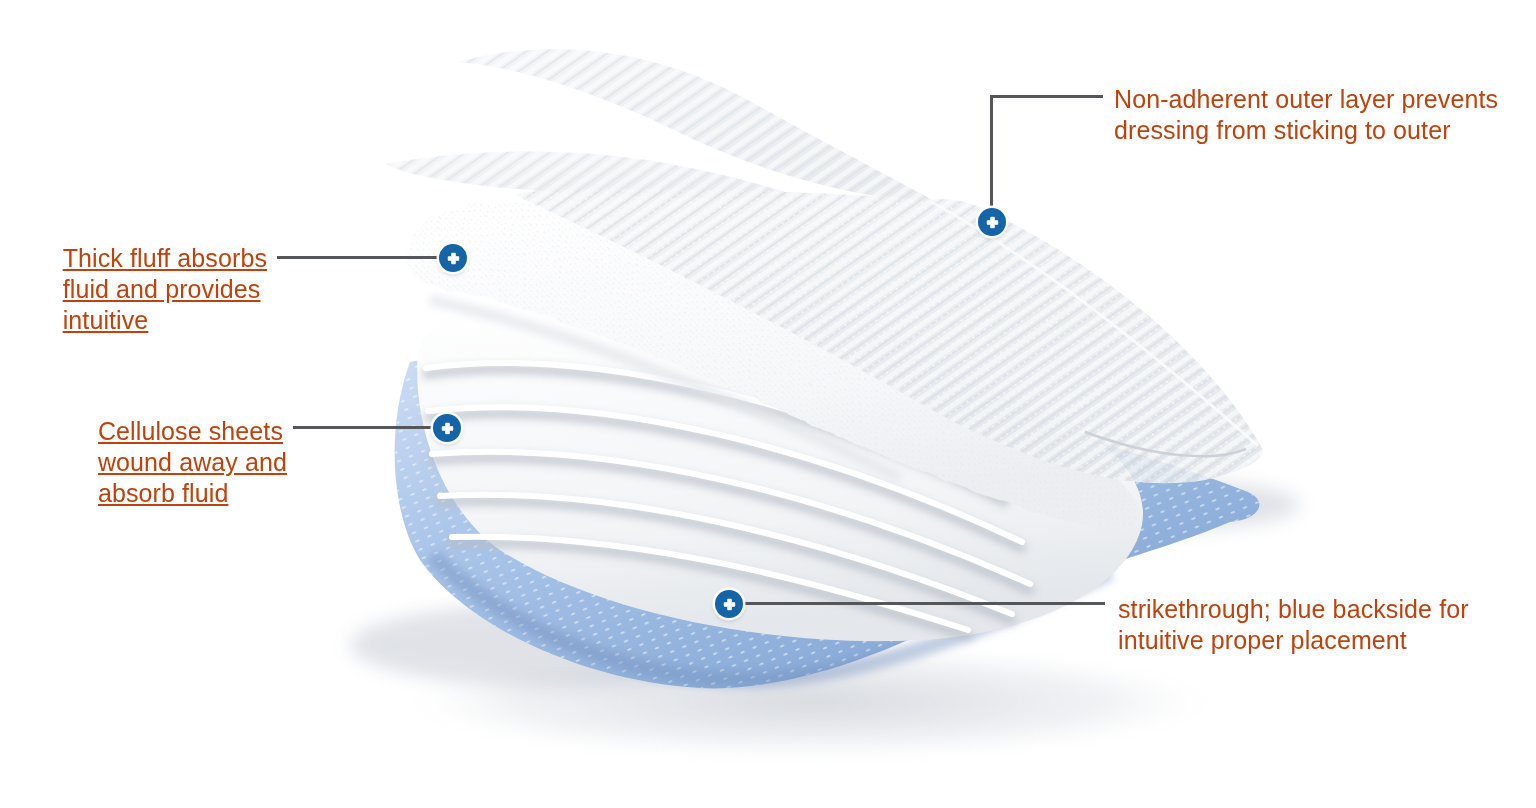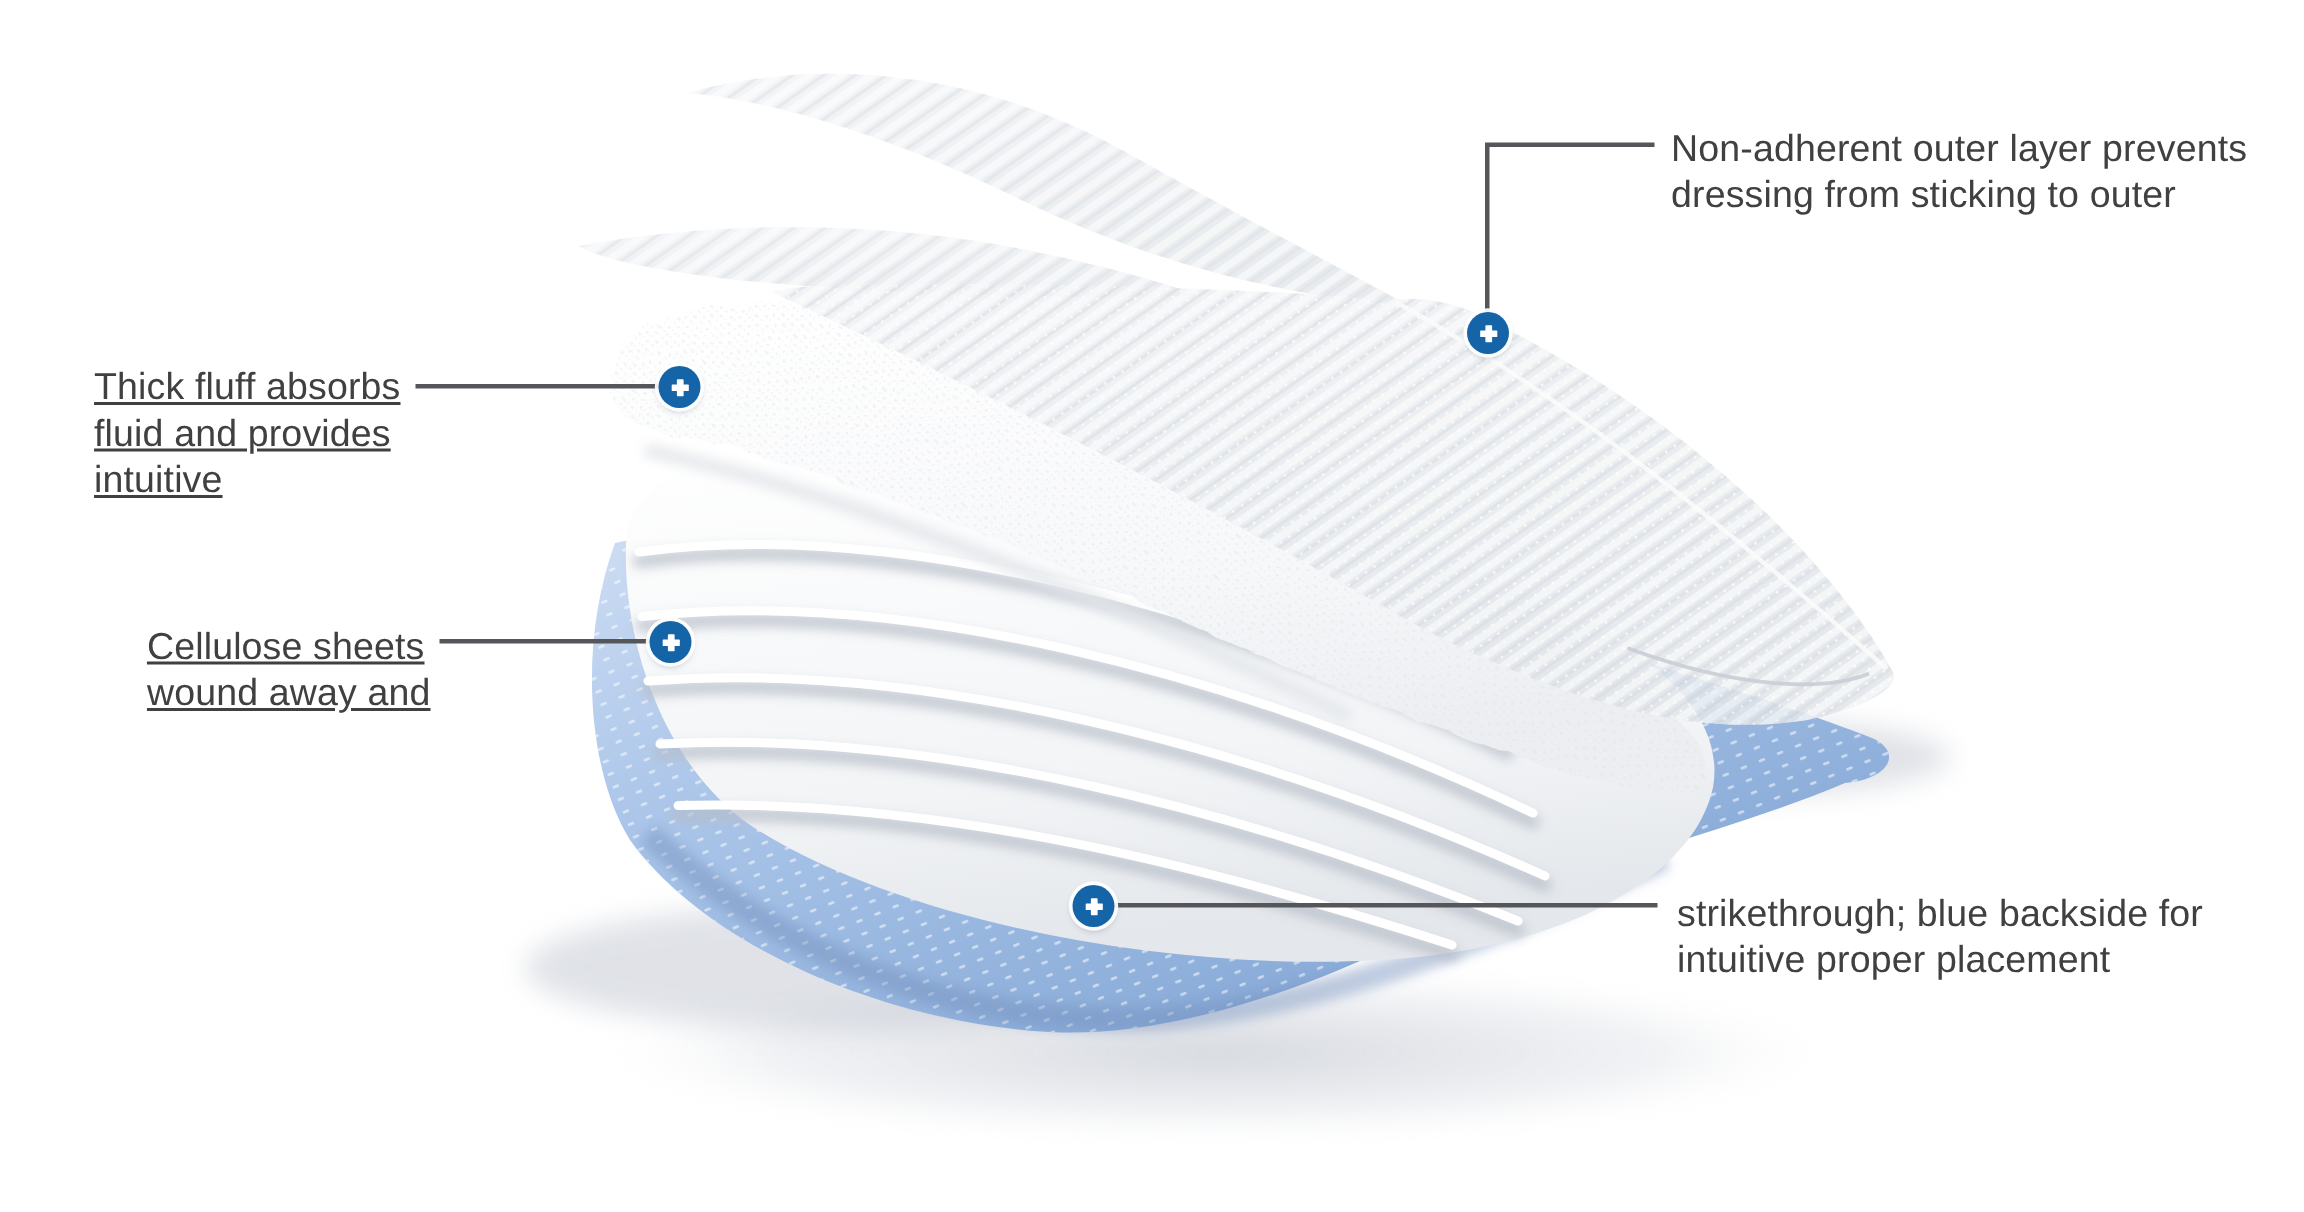--- a/index.html
+++ b/index.html
@@ -18,21 +18,21 @@
   .illustration {
     position: absolute;
     inset: 0;
     width: 1536px;
     height: 808px;
   }
   .label {
     position: absolute;
     font-size: 25px;
     line-height: 31px;
-    color: #404040;
+    color: #c2410c;
     white-space: nowrap;
     letter-spacing: 0.1px;
   }
   .label .line { display: block; }
   .label.align-right { text-align: left; text-decoration: underline; }
   .label.align-left  { text-align: left; }
 
   .leader {
     position: absolute;
     background: #55565a;
@@ -250,20 +250,21 @@
 
   <div class="label align-right" id="label-fluff">
     <span class="line">Thick fluff absorbs</span>
     <span class="line">fluid and provides</span>
     <span class="line">intuitive</span>
   </div>
 
   <div class="label align-right" id="label-cellulose">
     <span class="line">Cellulose sheets</span>
     <span class="line">wound away and</span>
+    <span class="line">absorb fluid</span>
   </div>
 
   <div class="label align-left" id="label-hydrophobic">
     <span class="line">strikethrough; blue backside for</span>
     <span class="line">intuitive proper placement</span>
   </div>
 
 </div>
 
 </body></html>

